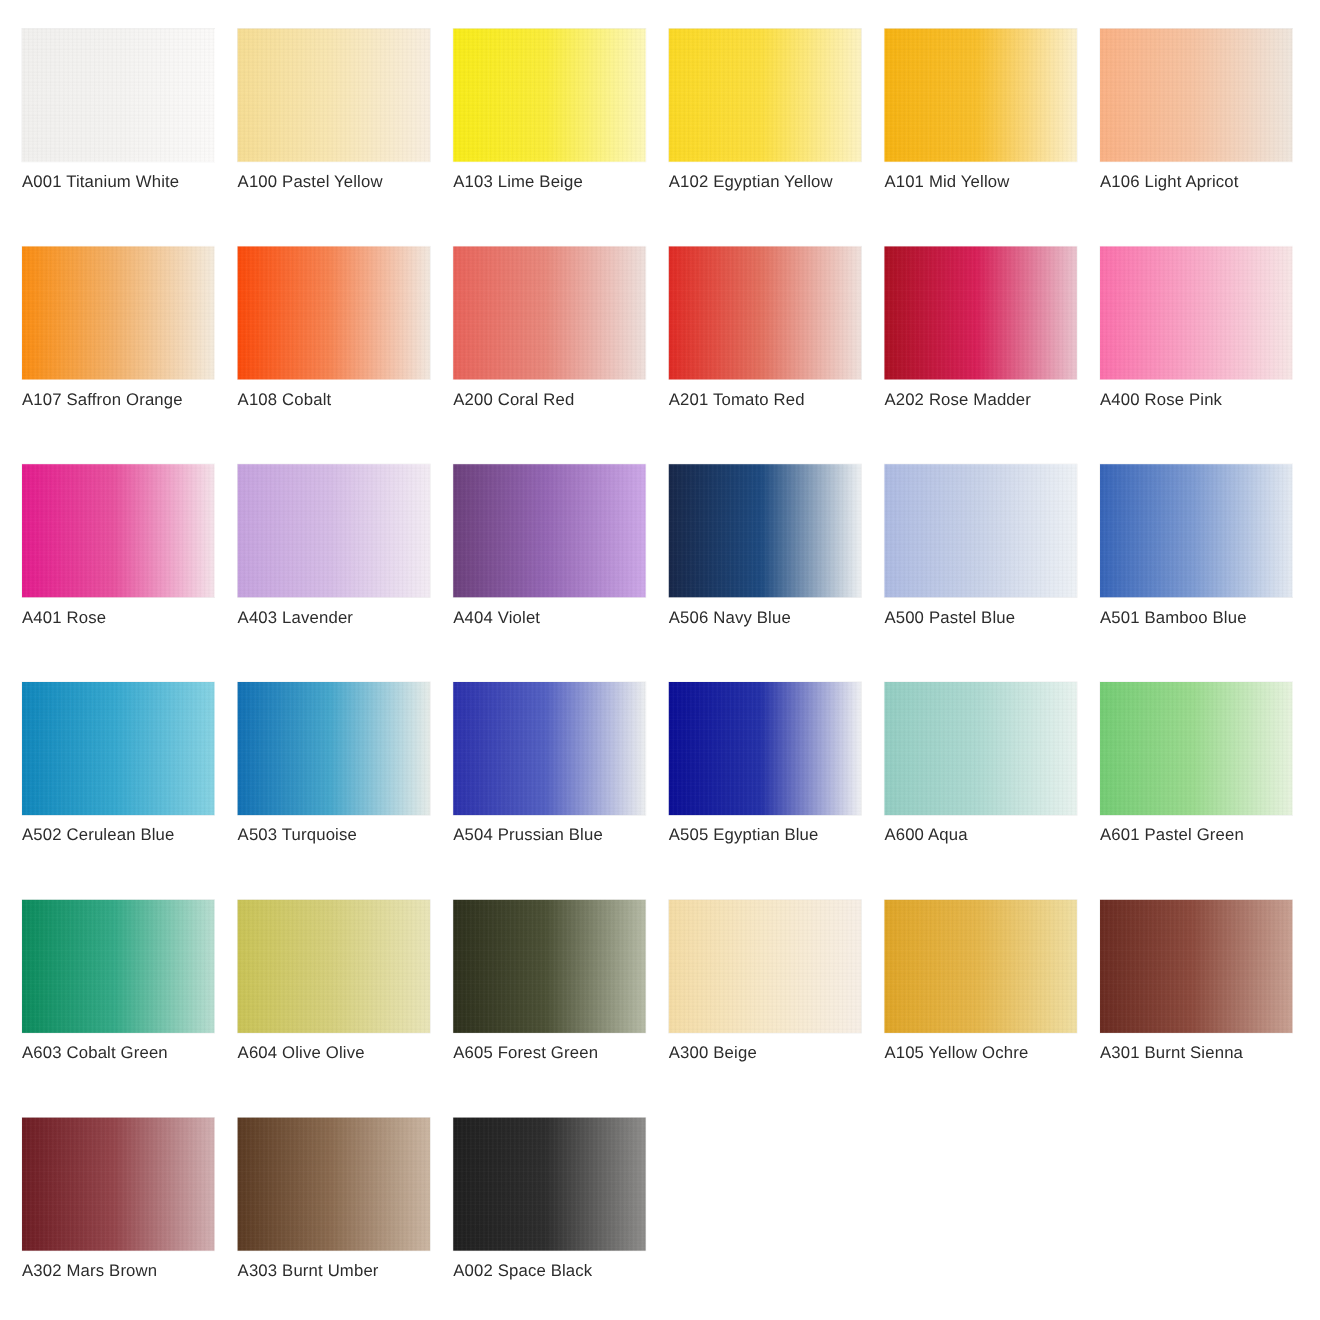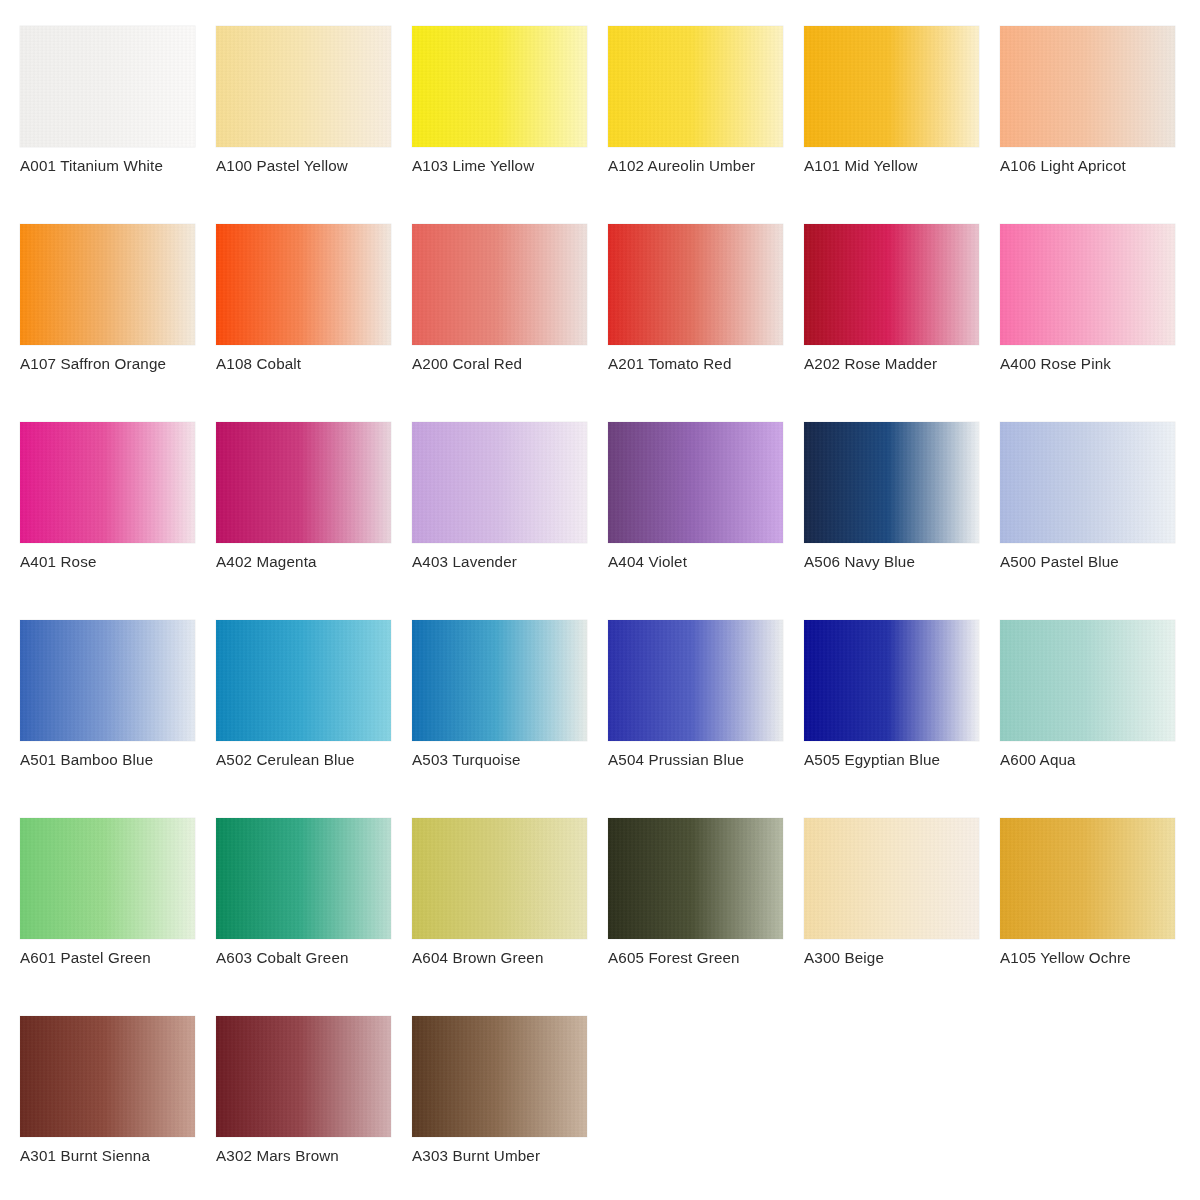--- a/index.html
+++ b/index.html
@@ -77,27 +77,27 @@
       <div class="cell">
         <div class="swatch" style="background: linear-gradient(90deg, rgb(246, 221, 147) 0%, rgb(248, 230, 178) 48%, rgb(248, 238, 223) 100%);">
           <div class="swatch-tex"></div>
         </div>
         <div class="label">A100 Pastel Yellow</div>
       </div>
       <div class="cell">
         <div class="swatch" style="background: linear-gradient(90deg, rgb(248, 236, 24) 0%, rgb(250, 237, 58) 48%, rgb(253, 248, 187) 100%);">
           <div class="swatch-tex"></div>
         </div>
-        <div class="label">A103 Lime Yellow</div>
+        <div class="label">A103 Lime Beige</div>
       </div>
       <div class="cell">
         <div class="swatch" style="background: linear-gradient(90deg, rgb(251, 217, 36) 0%, rgb(252, 223, 63) 48%, rgb(253, 243, 194) 100%);">
           <div class="swatch-tex"></div>
         </div>
-        <div class="label">A102 Aureolin Umber</div>
+        <div class="label">A102 Egyptian Yellow</div>
       </div>
       <div class="cell">
         <div class="swatch" style="background: linear-gradient(90deg, rgb(246, 179, 18) 0%, rgb(248, 191, 43) 48%, rgb(252, 241, 205) 100%);">
           <div class="swatch-tex"></div>
         </div>
         <div class="label">A101 Mid Yellow</div>
       </div>
       <div class="cell">
         <div class="swatch" style="background: linear-gradient(90deg, rgb(250, 177, 132) 0%, rgb(246, 195, 162) 48%, rgb(239, 230, 221) 100%);">
           <div class="swatch-tex"></div>
@@ -140,26 +140,20 @@
         </div>
         <div class="label">A400 Rose Pink</div>
       </div>
       <div class="cell">
         <div class="swatch" style="background: linear-gradient(90deg, rgb(227, 27, 141) 0%, rgb(232, 82, 159) 48%, rgb(245, 227, 234) 100%);">
           <div class="swatch-tex"></div>
         </div>
         <div class="label">A401 Rose</div>
       </div>
       <div class="cell">
-        <div class="swatch" style="background: linear-gradient(90deg, rgb(189, 17, 100) 0%, rgb(204, 59, 126) 48%, rgb(234, 212, 221) 100%);">
-          <div class="swatch-tex"></div>
-        </div>
-        <div class="label">A402 Magenta</div>
-      </div>
-      <div class="cell">
         <div class="swatch" style="background: linear-gradient(90deg, rgb(197, 162, 222) 0%, rgb(213, 188, 230) 48%, rgb(243, 236, 244) 100%);">
           <div class="swatch-tex"></div>
         </div>
         <div class="label">A403 Lavender</div>
       </div>
       <div class="cell">
         <div class="swatch" style="background: linear-gradient(90deg, rgb(108, 64, 124) 0%, rgb(148, 102, 180) 48%, rgb(205, 168, 232) 100%);">
           <div class="swatch-tex"></div>
         </div>
         <div class="label">A404 Violet</div>
@@ -221,21 +215,21 @@
       <div class="cell">
         <div class="swatch" style="background: linear-gradient(90deg, rgb(11, 139, 92) 0%, rgb(52, 170, 135) 48%, rgb(184, 222, 209) 100%);">
           <div class="swatch-tex"></div>
         </div>
         <div class="label">A603 Cobalt Green</div>
       </div>
       <div class="cell">
         <div class="swatch" style="background: linear-gradient(90deg, rgb(201, 195, 86) 0%, rgb(213, 207, 124) 48%, rgb(233, 229, 184) 100%);">
           <div class="swatch-tex"></div>
         </div>
-        <div class="label">A604 Brown Green</div>
+        <div class="label">A604 Olive Olive</div>
       </div>
       <div class="cell">
         <div class="swatch" style="background: linear-gradient(90deg, rgb(45, 48, 28) 0%, rgb(75, 80, 53) 48%, rgb(182, 187, 166) 100%);">
           <div class="swatch-tex"></div>
         </div>
         <div class="label">A605 Forest Green</div>
       </div>
       <div class="cell">
         <div class="swatch" style="background: linear-gradient(90deg, rgb(244, 220, 165) 0%, rgb(247, 232, 199) 48%, rgb(247, 239, 230) 100%);">
           <div class="swatch-tex"></div>
@@ -258,15 +252,21 @@
         <div class="swatch" style="background: linear-gradient(90deg, rgb(109, 28, 35) 0%, rgb(148, 69, 75) 48%, rgb(210, 176, 178) 100%);">
           <div class="swatch-tex"></div>
         </div>
         <div class="label">A302 Mars Brown</div>
       </div>
       <div class="cell">
         <div class="swatch" style="background: linear-gradient(90deg, rgb(90, 58, 34) 0%, rgb(138, 106, 79) 48%, rgb(203, 182, 162) 100%);">
           <div class="swatch-tex"></div>
         </div>
         <div class="label">A303 Burnt Umber</div>
+      </div>
+      <div class="cell">
+        <div class="swatch" style="background: linear-gradient(90deg, rgb(31, 31, 31) 0%, rgb(45, 45, 45) 48%, rgb(142, 141, 139) 100%);">
+          <div class="swatch-tex"></div>
+        </div>
+        <div class="label">A002 Space Black</div>
       </div>
     </div>
 </div>
 
 </body></html>

